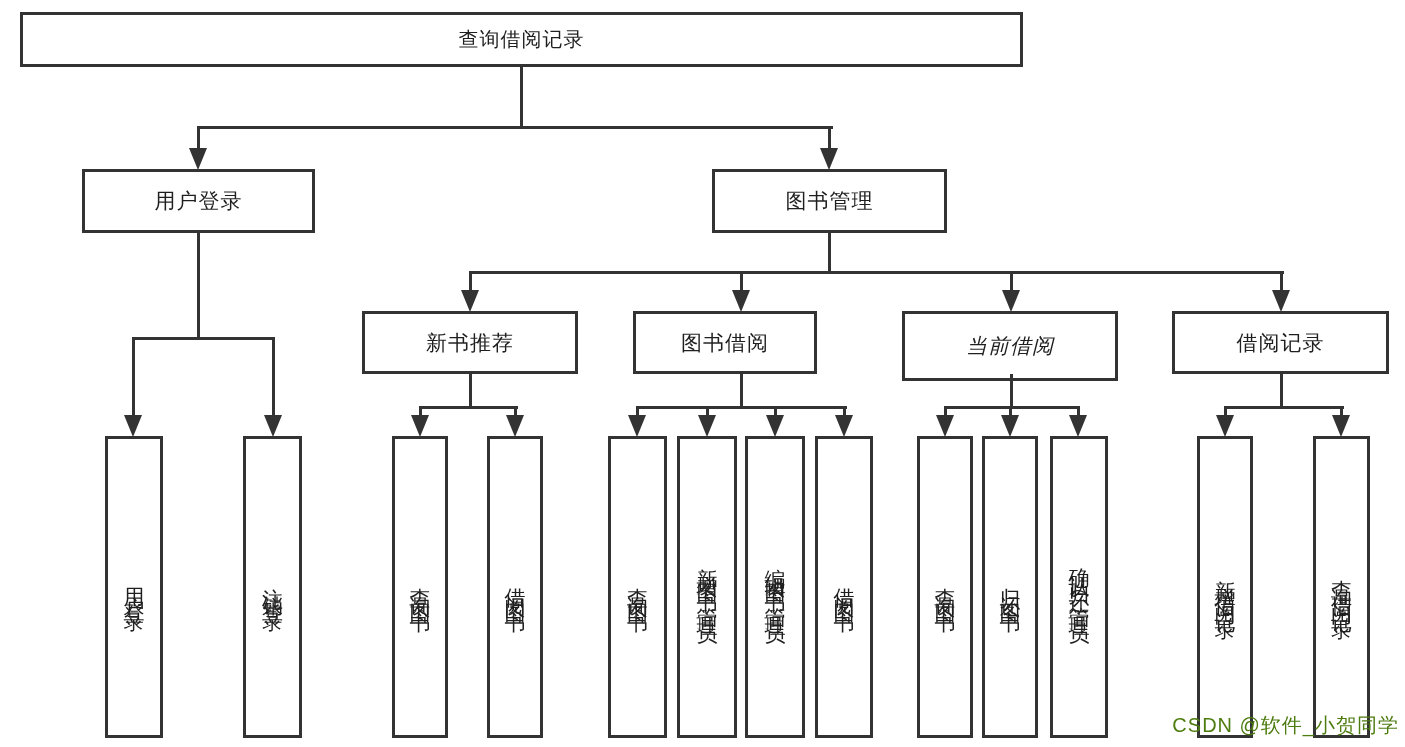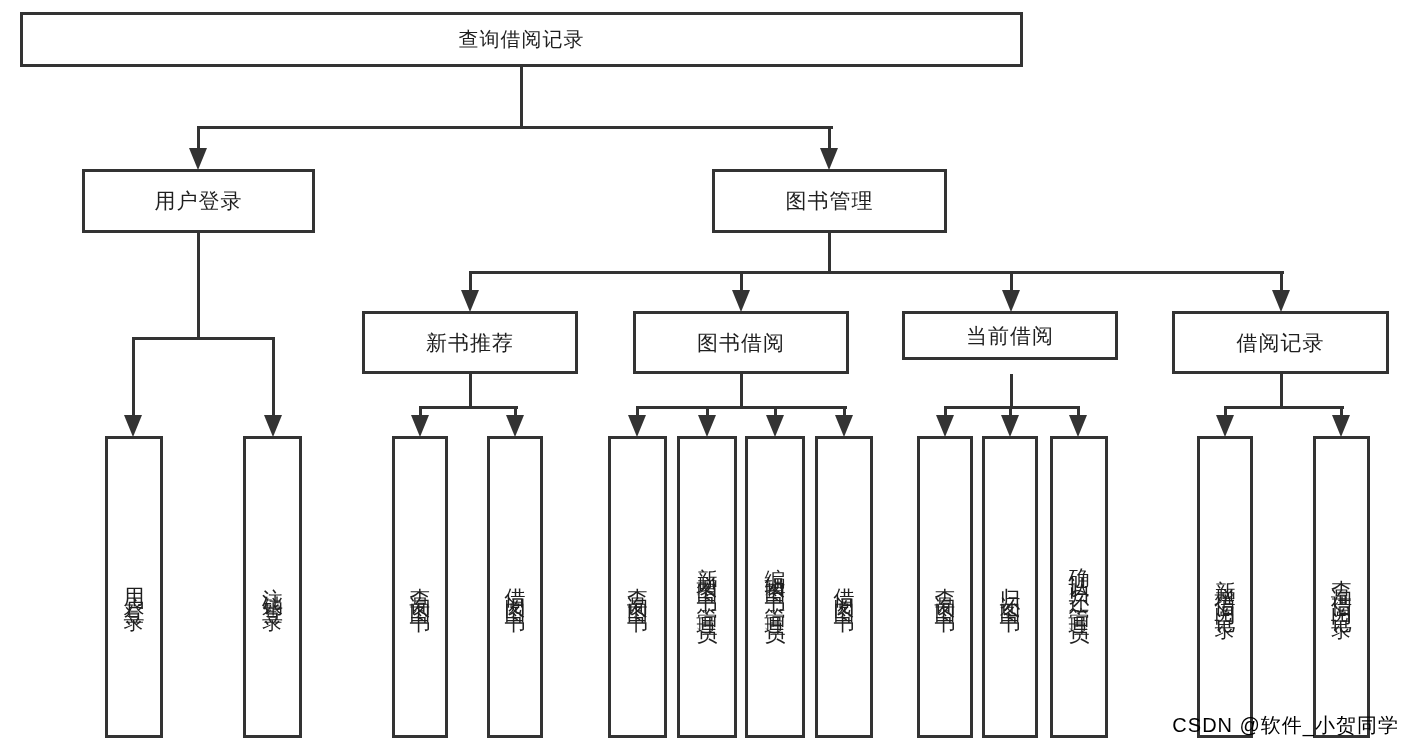--- a/index.html
+++ b/index.html
@@ -18,21 +18,21 @@
   }
   .leaf span{
     writing-mode:vertical-rl;text-orientation:mixed;
     font-size:21px;letter-spacing:8px;line-height:1.05;color:#1f1f1f;white-space:nowrap;
   }
   .vl{position:absolute;width:3px;background:#333333;}
   .hl{position:absolute;height:3px;background:#333333;}
   .ar{position:absolute;width:0;height:0;border-left:9px solid transparent;
       border-right:9px solid transparent;border-top:22px solid #333333;}
   .watermark{
-    position:absolute;top:712px;right:6px;font-size:20px;color:#000000;
+    position:absolute;top:712px;right:6px;font-size:20px;color:#4d7c0f;
     letter-spacing:1px;user-select:none;
   }
 </style>
 </head>
 <body>
 
 <div id="canvas">
 
   <div class="box" style="left:20px;top:12px;width:1003px;height:55px;font-size:20px;">
     <span>查询借阅记录</span>
@@ -41,24 +41,24 @@
   <div class="box" style="left:82px;top:169px;width:233px;height:64px;">
     <span>用户登录</span>
   </div>
   <div class="box" style="left:362px;top:311px;width:216px;height:63px;">
     <span>新书推荐</span>
   </div>
 
   <div class="box" style="left:712px;top:169px;width:235px;height:64px;">
     <span>图书管理</span>
   </div>
-  <div class="box" style="left:633px;top:311px;width:216px;height:63px;">
+  <div class="box" style="left:633px;top:311px;width:184px;height:63px;">
     <span>图书借阅</span>
   </div>
-  <div class="box" style="left:902px;top:311px;width:216px;height:49px;">
+  <div class="box" style="left:902px;top:311px;width:216px;height:70px;font-style:italic;">
     <span>当前借阅</span>
   </div>
   <div class="box" style="left:1172px;top:311px;width:217px;height:63px;">
     <span>借阅记录</span>
   </div>
 
   <div class="leaf" style="left:105px;width:58px;">
     <span>用户登录</span>
     </div>
   <div class="leaf" style="left:243px;width:59px;">

